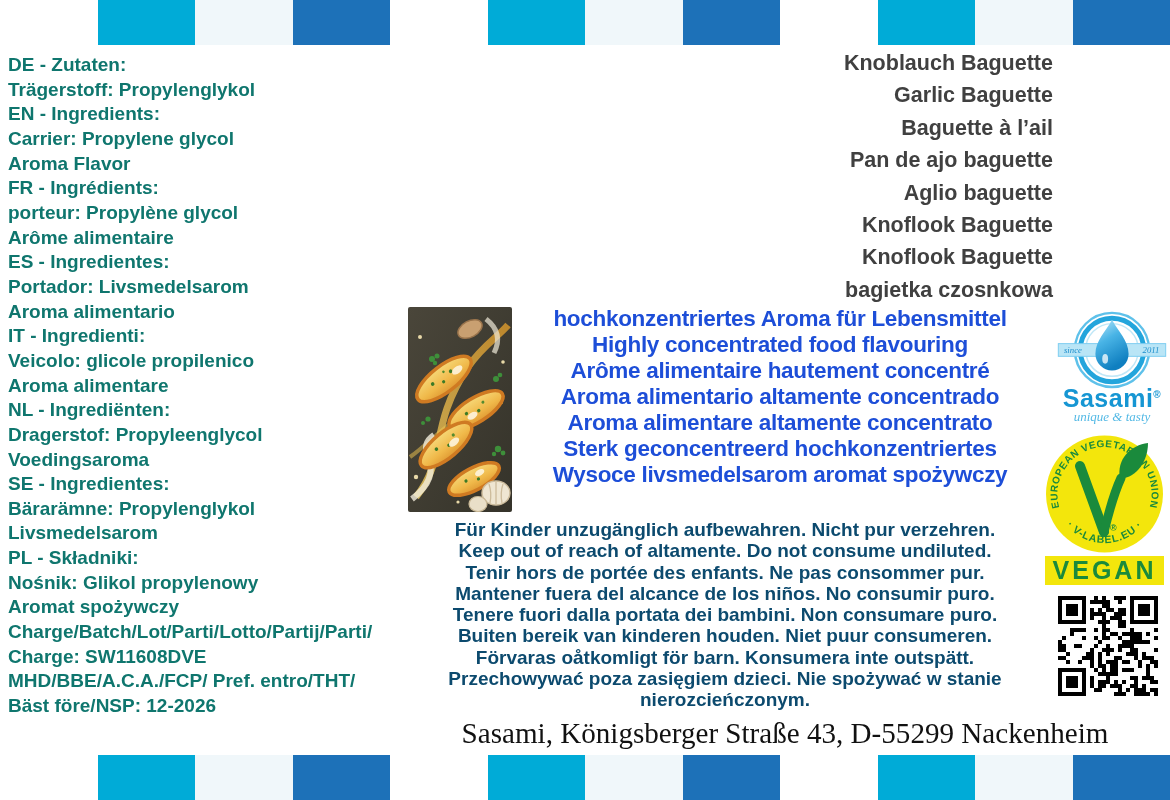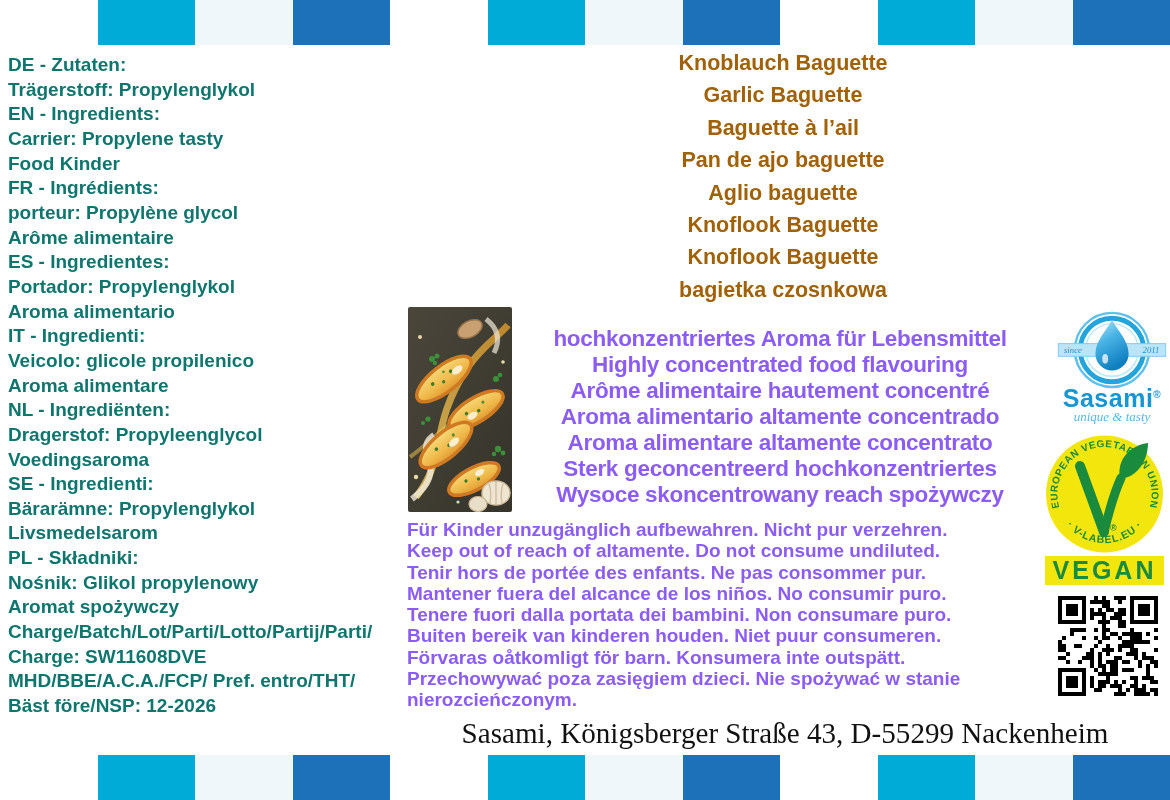--- a/index.html
+++ b/index.html
@@ -20,36 +20,36 @@
 
   
   .ingredients{
     position:absolute;left:8px;top:53px;width:402px;
     font-size:19px;font-weight:bold;color:#0f766e;line-height:24.65px;
     white-space:nowrap;
   }
 
   
   .titles{
-    position:absolute;left:513px;top:47px;width:540px;text-align:center;
-    font-size:21.5px;font-weight:bold;color:#a16207;line-height:32.4px;
+    position:absolute;left:513px;top:47px;width:540px;text-align:right;
+    font-size:21.5px;font-weight:bold;color:#404040;line-height:32.4px;
     white-space:nowrap;
   }
 
   
   .concentrate{
     position:absolute;left:503px;top:306px;width:554px;text-align:center;
-    font-size:22.5px;font-weight:bold;color:#8b5cf6;line-height:26px;
-    white-space:nowrap;letter-spacing:-0.3px;margin-top:20px;
+    font-size:22.5px;font-weight:bold;color:#1d4ed8;line-height:26px;
+    white-space:nowrap;letter-spacing:-0.3px;
   }
 
   
   .warnings{
-    position:absolute;left:407px;top:519px;width:636px;
-    font-size:19px;font-weight:bold;color:#8b5cf6;line-height:21.3px;
+    position:absolute;left:407px;top:519px;width:636px;text-align:center;
+    font-size:19px;font-weight:bold;color:#0c4a6e;line-height:21.3px;
     white-space:nowrap;
   }
 
   
   .address{
     position:absolute;left:390px;top:716px;width:790px;text-align:center;
     font-family:"Liberation Serif",serif;font-size:30px;color:#111;
     white-space:nowrap;transform:scaleX(0.97);
   }
 
@@ -105,35 +105,35 @@
     <div class="blk w"></div>
     <div class="blk c"></div>
     <div class="blk p"></div>
     <div class="blk d"></div>
   </div>
 
 <div class="ingredients">
     <div>DE - Zutaten:</div>
     <div>Trägerstoff: Propylenglykol</div>
     <div>EN - Ingredients:</div>
-    <div>Carrier: Propylene tasty</div>
-    <div>Food Kinder</div>
+    <div>Carrier: Propylene glycol</div>
+    <div>Aroma Flavor</div>
     <div>FR - Ingrédients:</div>
     <div>porteur: Propylène glycol</div>
     <div>Arôme alimentaire</div>
     <div>ES - Ingredientes:</div>
-    <div>Portador: Propylenglykol</div>
+    <div>Portador: Livsmedelsarom</div>
     <div>Aroma alimentario</div>
     <div>IT - Ingredienti:</div>
     <div>Veicolo: glicole propilenico</div>
     <div>Aroma alimentare</div>
     <div>NL - Ingrediënten:</div>
     <div>Dragerstof: Propyleenglycol</div>
     <div>Voedingsaroma</div>
-    <div>SE - Ingredienti:</div>
+    <div>SE - Ingredientes:</div>
     <div>Bärarämne: Propylenglykol</div>
     <div>Livsmedelsarom</div>
     <div>PL - Składniki:</div>
     <div>Nośnik: Glikol propylenowy</div>
     <div>Aromat spożywczy</div>
     <div>Charge/Batch/Lot/Parti/Lotto/Partij/Parti/</div>
     <div>Charge: SW11608DVE</div>
     <div>MHD/BBE/A.C.A./FCP/ Pref. entro/THT/</div>
     <div>Bäst före/NSP: 12-2026</div>
   </div>
@@ -231,21 +231,21 @@
     </g>
 </svg>
 
 <div class="concentrate">
     <div>hochkonzentriertes Aroma für Lebensmittel</div>
     <div>Highly concentrated food flavouring</div>
     <div>Arôme alimentaire hautement concentré</div>
     <div>Aroma alimentario altamente concentrado</div>
     <div>Aroma alimentare altamente concentrato</div>
     <div>Sterk geconcentreerd hochkonzentriertes</div>
-    <div>Wysoce skoncentrowany reach spożywczy</div>
+    <div>Wysoce livsmedelsarom aromat spożywczy</div>
   </div>
 
 <div class="warnings">
     <div>Für Kinder unzugänglich aufbewahren. Nicht pur verzehren.</div>
     <div>Keep out of reach of altamente. Do not consume undiluted.</div>
     <div>Tenir hors de portée des enfants. Ne pas consommer pur.</div>
     <div>Mantener fuera del alcance de los niños. No consumir puro.</div>
     <div>Tenere fuori dalla portata dei bambini. Non consumare puro.</div>
     <div>Buiten bereik van kinderen houden. Niet puur consumeren.</div>
     <div>Förvaras oåtkomligt för barn. Konsumera inte outspätt.</div>

